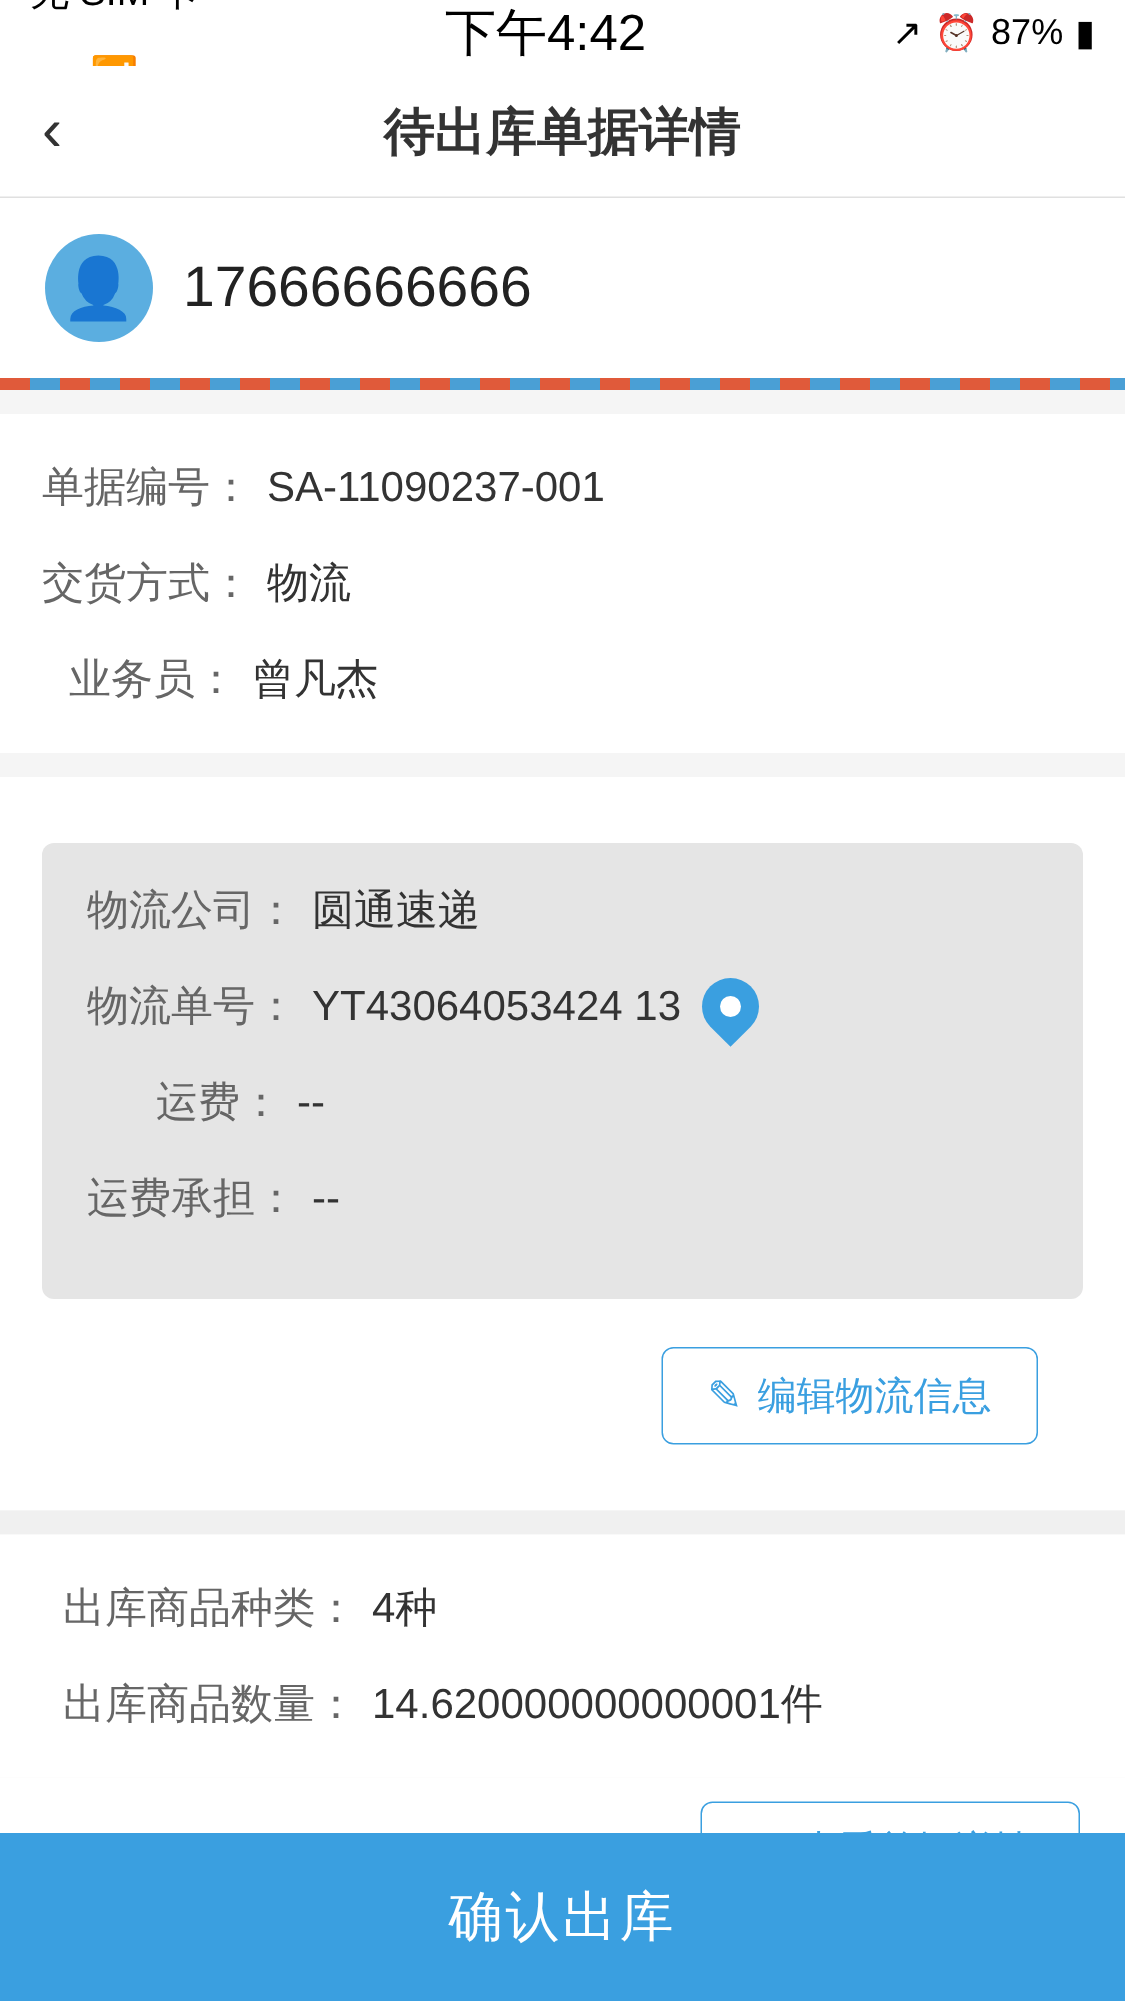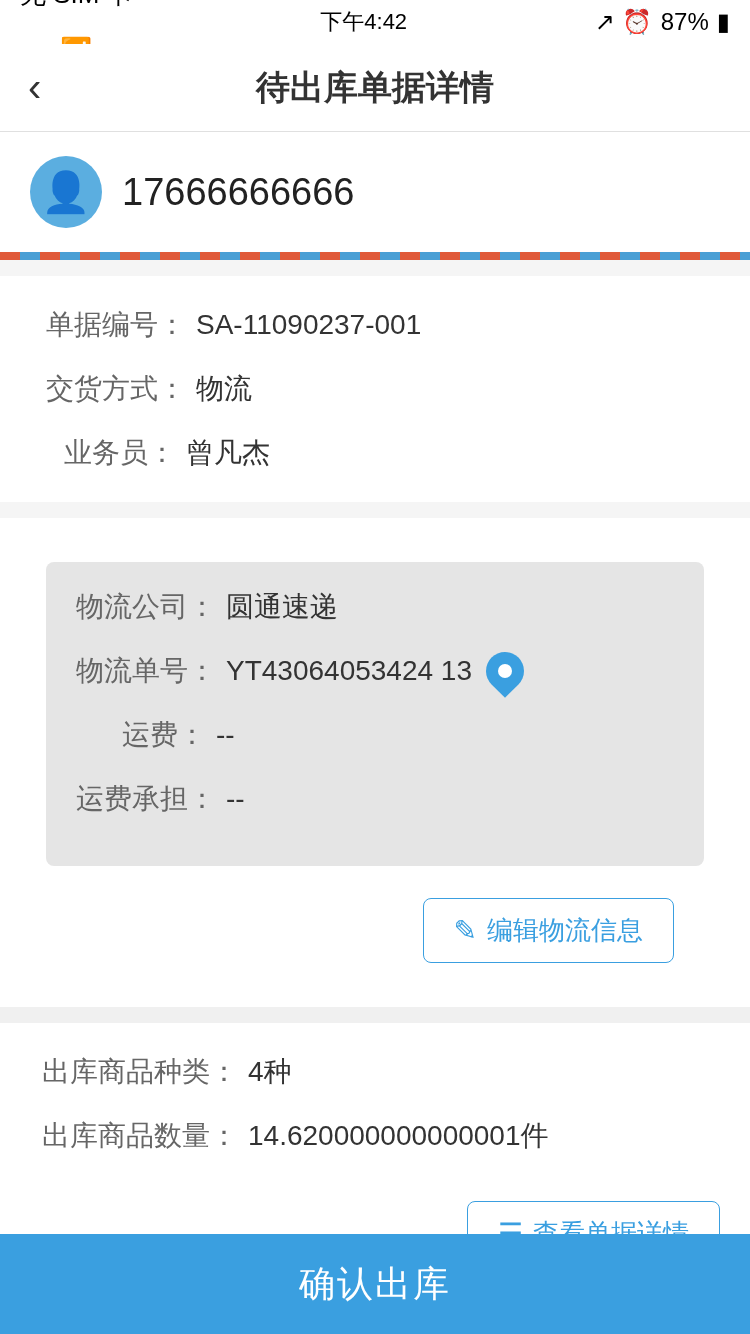--- a/index.html
+++ b/index.html
@@ -19,21 +19,21 @@
       height: 44px;
       background: #fff;
       display: flex;
       align-items: center;
       justify-content: space-between;
       padding: 0 20px;
       font-size: 26px;
       color: #000;
     }
     .status-left { display: flex; align-items: center; gap: 24px; flex-direction: column; }
-    .status-center { font-size: 22px; font-weight: 500; }
+    .status-center { font-size: 34px; font-weight: 500; }
     .status-right { display: flex; align-items: center; gap: 8px; font-size: 24px; }
 
     
     .nav-bar {
       width: 750px;
       height: 88px;
       background: #fff;
       display: flex;
       align-items: center;
       justify-content: center;
@@ -89,21 +89,21 @@
     .user-phone {
       font-size: 38px;
       font-weight: 500;
       color: #222;
     }
 
     
     .section {
       background: #fff;
       margin-top: 16px;
-      padding: 28px 46px;
+      padding: 28px 28px;
     }
 
     .info-row {
       display: flex;
       align-items: flex-start;
       margin-bottom: 22px;
       font-size: 28px;
       line-height: 1.5;
     }
     .info-row:last-child { margin-bottom: 0; }
@@ -203,21 +203,21 @@
       padding: 16px 30px 28px;
       background: #fff;
     }
 
     
     .confirm-btn-container {
       position: fixed;
       bottom: 0;
       width: 750px;
       background: #3a9fe0;
-      height: 100px;
+      height: 112px;
       display: flex;
       align-items: center;
       justify-content: center;
       cursor: pointer;
     }
     .confirm-btn-text {
       font-size: 36px;
       color: #fff;
       font-weight: 500;
       letter-spacing: 2px;

